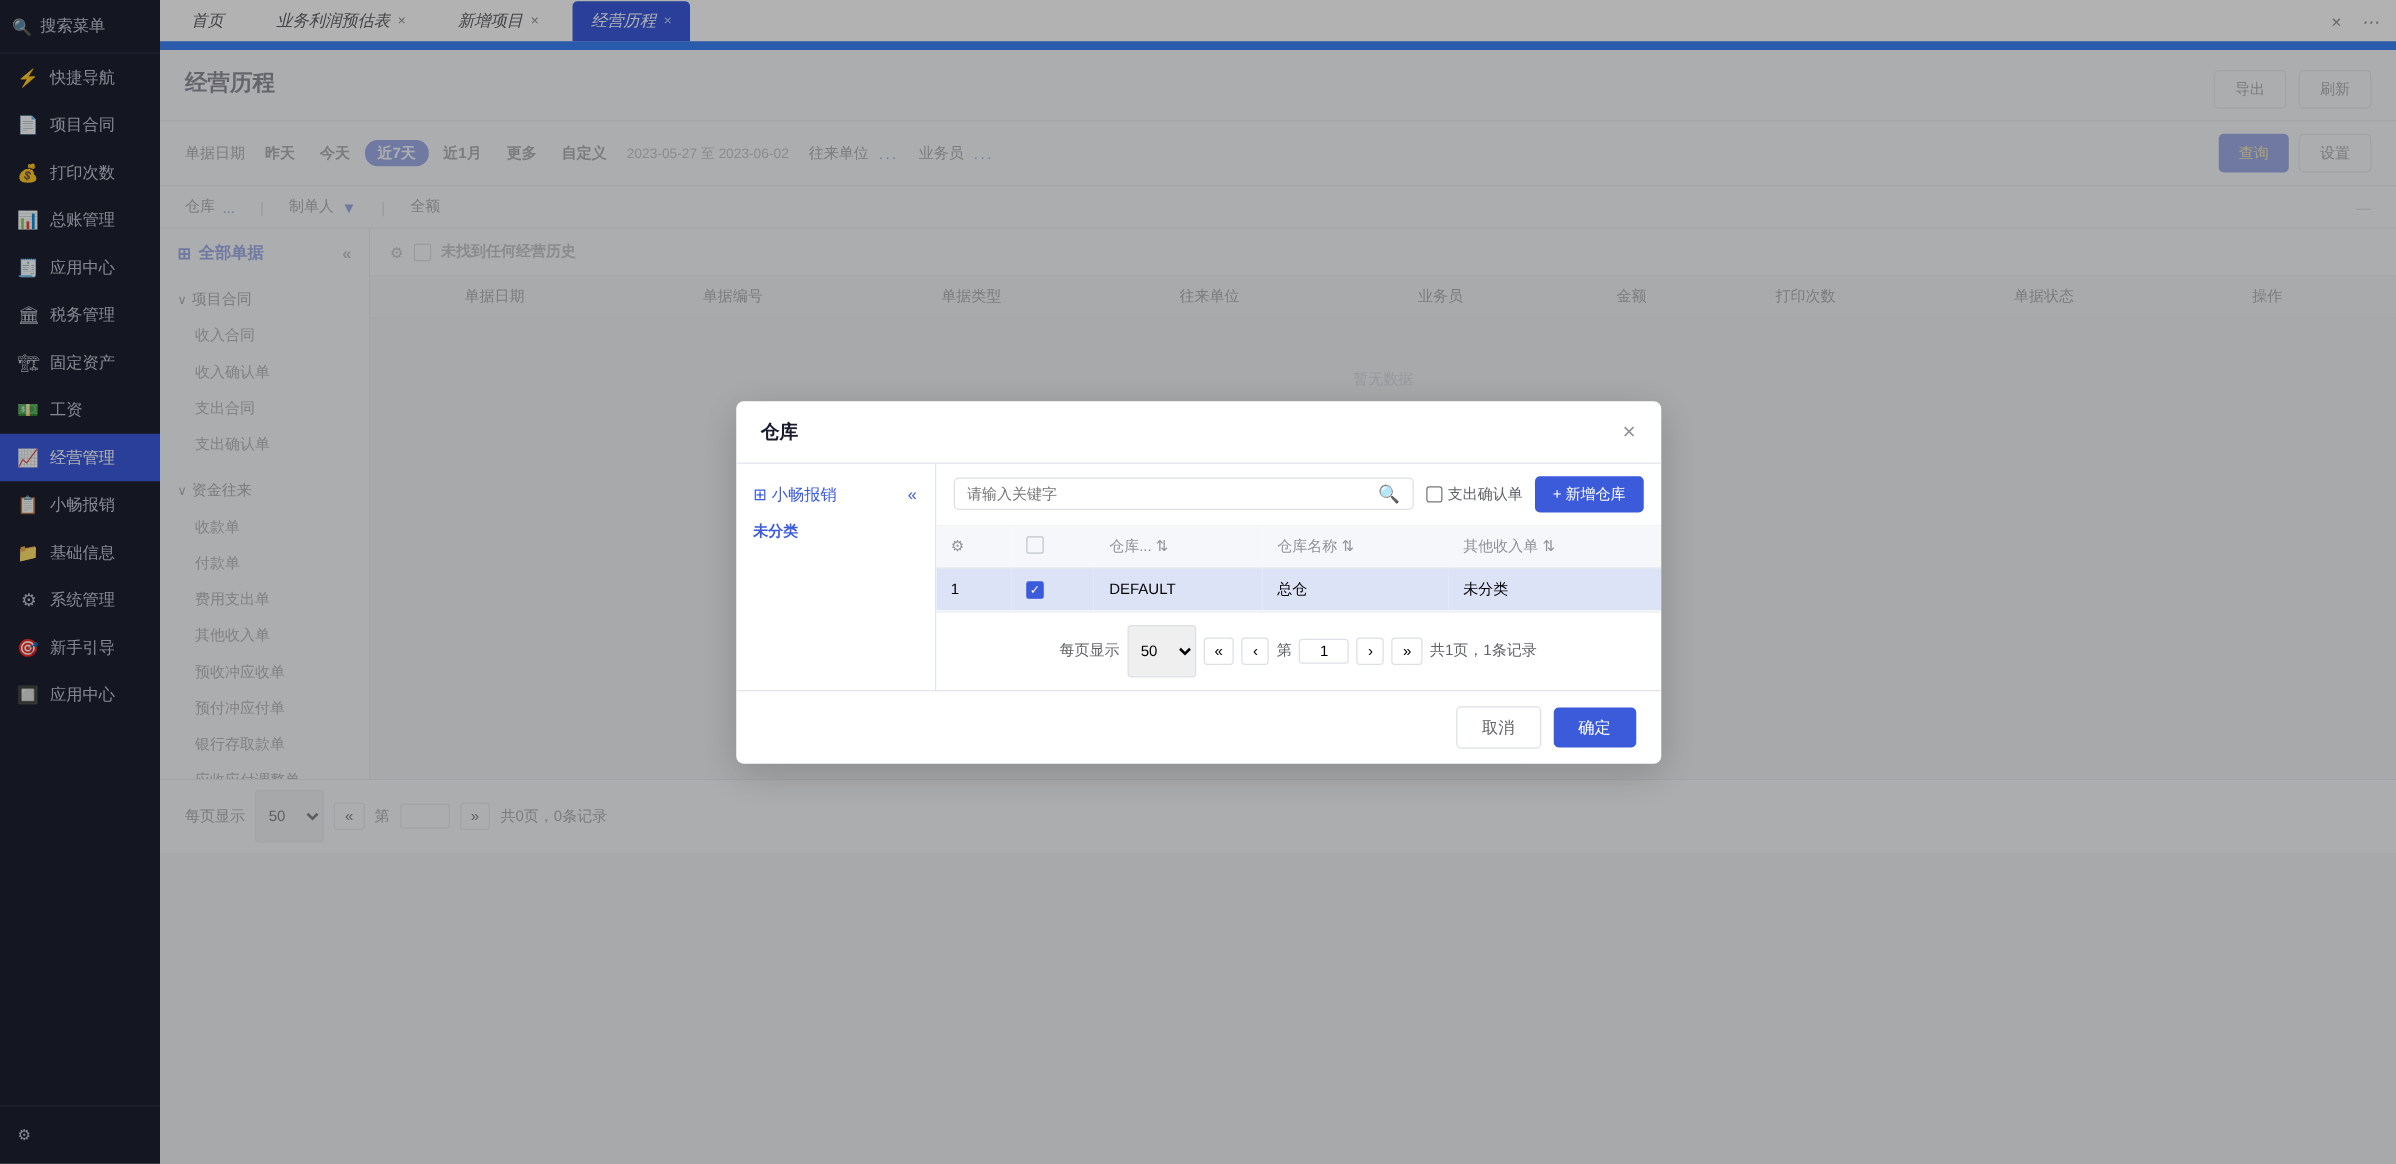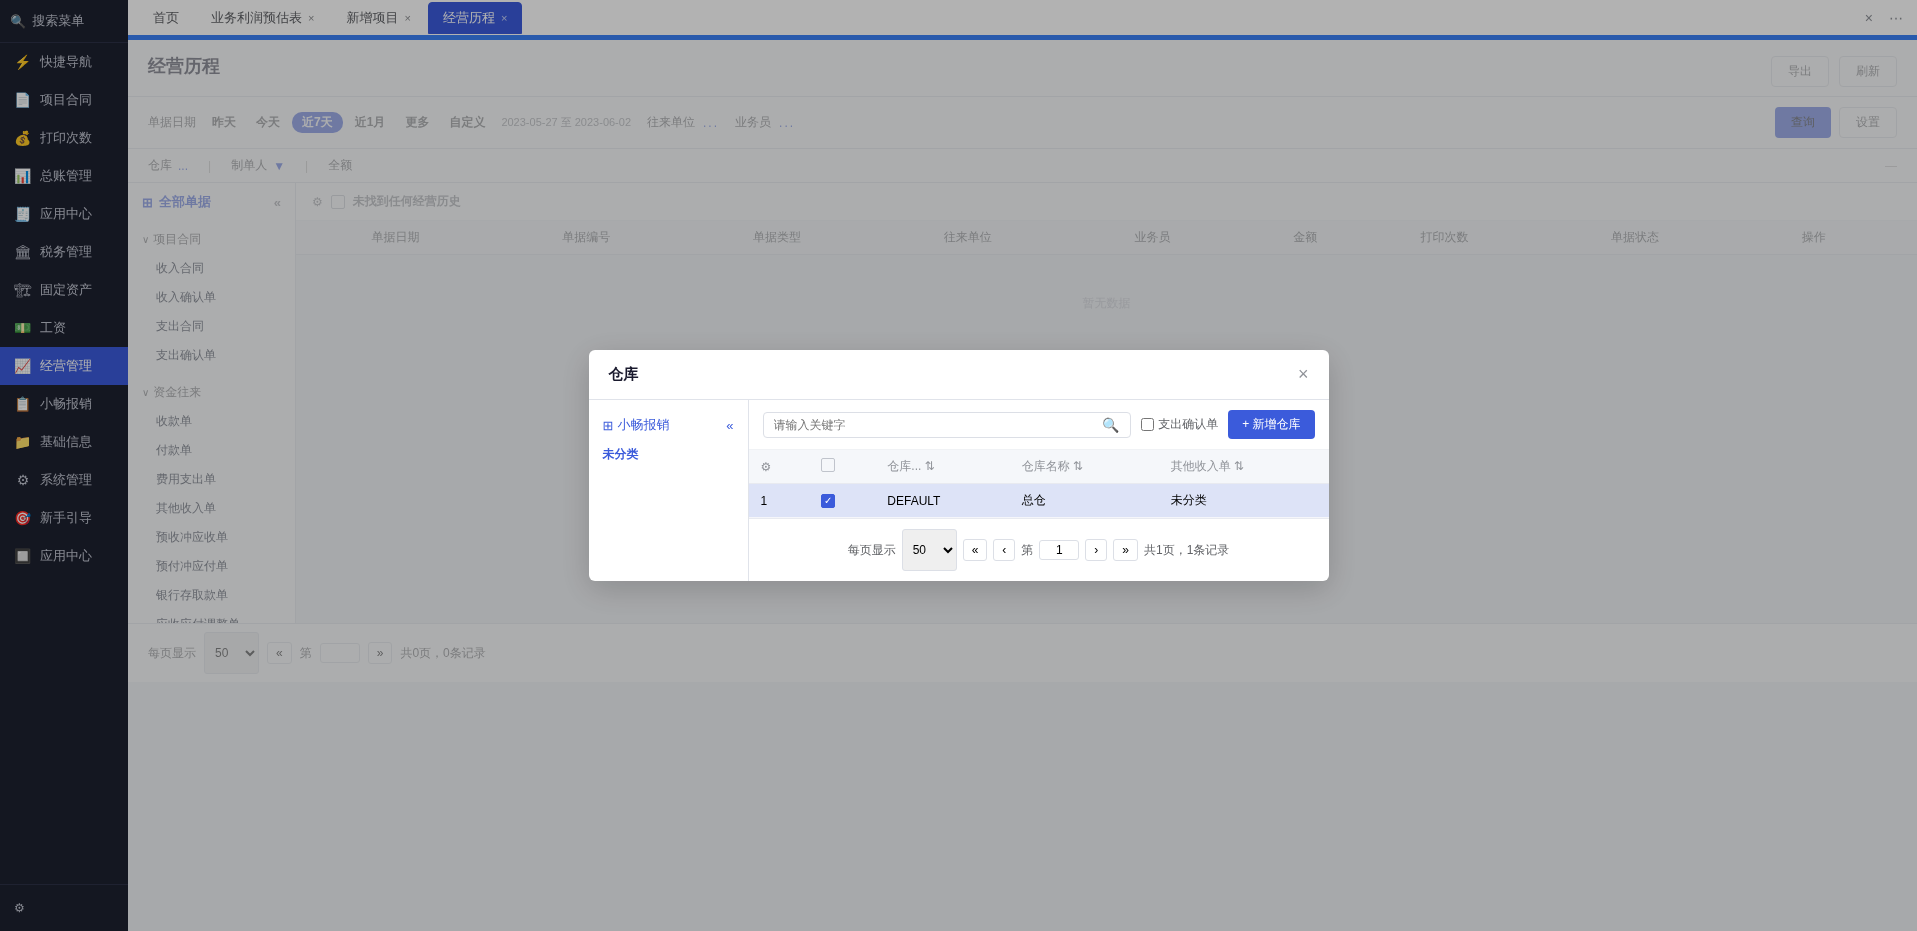--- a/index.html
+++ b/index.html
@@ -15,41 +15,41 @@
     .sidebar-item { display: flex; align-items: center; gap: 8px; padding: 10px 14px; cursor: pointer; color: #c0c4d0; font-size: 13px; }
     .sidebar-item.active { background: #3b5bdb; color: #fff; }
     .sidebar-item .icon { width: 18px; height: 18px; display: flex; align-items: center; justify-content: center; font-size: 14px; }
     .sidebar-bottom { margin-top: auto; border-top: 1px solid #2d3147; padding: 8px 0; }
     .sidebar-bottom-item { display: flex; align-items: center; gap: 8px; padding: 8px 14px; cursor: pointer; color: #c0c4d0; font-size: 12px; }
 
     
     .main-content { flex: 1; display: flex; flex-direction: column; height: 100%; overflow: hidden; }
 
     
-    .tab-bar { display: flex; align-items: center; background: #fff; border-bottom: 5px solid #3b82f6; height: 40px; padding: 0 10px; gap: 2px; }
+    .tab-bar { display: flex; align-items: center; background: #fff; border-bottom: 7px solid #3b82f6; height: 40px; padding: 0 10px; gap: 12px; font-style: italic; }
     .tab { display: flex; align-items: center; gap: 6px; padding: 6px 14px; font-size: 13px; color: #606266; cursor: pointer; border-radius: 4px 4px 0 0; border: 1px solid transparent; }
     .tab.active { background: #3b5bdb; color: #fff; border-color: #3b5bdb; }
     .tab .close-icon { font-size: 11px; opacity: 0.7; }
     .tab-actions { margin-left: auto; display: flex; gap: 8px; }
     .tab-action-icon { color: #909399; cursor: pointer; font-size: 14px; padding: 4px; }
 
     
     .page-header { background: #fff; padding: 14px 20px 8px; border-bottom: 1px solid #e0e3ea; }
     .page-title { font-size: 18px; font-weight: bold; color: #1a1a2e; margin-bottom: 10px; }
 
     
     .filter-bar { background: #fff; padding: 10px 20px; border-bottom: 1px solid #e0e3ea; display: flex; flex-wrap: wrap; gap: 16px; align-items: center; }
     .filter-group { display: flex; align-items: center; gap: 8px; }
     .filter-label { color: #606266; font-size: 12px; white-space: nowrap; }
     .date-btns { display: flex; gap: 4px; }
     .date-btn { padding: 2px 8px; font-size: 12px; color: #606266; cursor: pointer; border: none; background: none; font-weight: bold; }
     .date-btn.active { background: #3b5bdb; color: #fff; border-radius: 10px; padding: 2px 10px; }
     .date-range { color: #909399; font-size: 11px; }
     .filter-dots { color: #3b5bdb; letter-spacing: 2px; }
-    .btn-primary { background: #3b5bdb; color: #000000; border: none; padding: 6px 16px; border-radius: 4px; cursor: pointer; font-size: 12px; }
+    .btn-primary { background: #3b5bdb; color: #fde047; border: none; padding: 6px 16px; border-radius: 4px; cursor: pointer; font-size: 12px; }
     .btn-default { background: #fff; color: #606266; border: 1px solid #dcdfe6; padding: 6px 16px; border-radius: 4px; cursor: pointer; font-size: 12px; }
 
     
     .filter-bar2 { background: #fff; padding: 8px 20px; border-bottom: 1px solid #e0e3ea; display: flex; gap: 20px; align-items: center; }
     .filter-item { display: flex; align-items: center; gap: 6px; font-size: 12px; color: #606266; }
     .filter-line { color: #c0c0c0; }
     .data-table { width: 100%; border-collapse: collapse; font-size: 12px; }
     .data-table th { background: #f5f7fa; color: #606266; padding: 8px 12px; text-align: left; border-bottom: 1px solid #e0e3ea; white-space: nowrap; font-weight: normal; }
     .data-table td { padding: 8px 12px; border-bottom: 1px solid #f0f2f5; color: #606266; }
 
@@ -59,21 +59,21 @@
     .page-nav-btn { border: 1px solid #dcdfe6; background: #fff; padding: 3px 8px; cursor: pointer; border-radius: 3px; font-size: 12px; }
     .page-input { border: 1px solid #dcdfe6; border-radius: 3px; padding: 2px 6px; width: 40px; text-align: center; font-size: 12px; }
 
     
     .left-panel { width: 168px; background: #fff; border-right: 1px solid #e0e3ea; flex-shrink: 0; overflow-y: auto; }
     .left-panel-header { display: flex; align-items: center; justify-content: space-between; padding: 10px 14px; color: #3b5bdb; font-size: 13px; font-weight: bold; }
     .left-panel-collapse { cursor: pointer; color: #909399; }
     .menu-group { padding: 4px 0; }
     .menu-group-title { padding: 6px 14px; color: #606266; font-size: 12px; display: flex; align-items: center; gap: 4px; cursor: pointer; }
     .menu-group-title .arrow { font-size: 10px; }
-    .menu-sub-item { padding: 6px 28px; color: #0f172a; font-size: 12px; cursor: pointer; }
+    .menu-sub-item { padding: 6px 28px; color: #737373; font-size: 12px; cursor: pointer; }
 
     
     .modal-overlay { position: absolute; top: 0; left: 0; width: 100%; height: 100%; background: rgba(0,0,0,0.3); z-index: 100; display: flex; align-items: center; justify-content: center; }
     .modal { background: #fff; border-radius: 6px; width: 740px; max-height: 560px; display: flex; flex-direction: column; box-shadow: 0 8px 32px rgba(0,0,0,0.18); }
     .modal-header { display: flex; align-items: center; justify-content: space-between; padding: 14px 20px; border-bottom: 1px solid #e0e3ea; }
     .modal-title { font-size: 15px; font-weight: bold; color: #1a1a2e; }
     .modal-close { cursor: pointer; color: #909399; font-size: 18px; }
     .modal-body { display: flex; flex: 1; overflow: hidden; }
     .modal-left { width: 160px; border-right: 1px solid #e0e3ea; padding: 10px 0; overflow-y: auto; flex-shrink: 0; }
     .modal-left-header { display: flex; align-items: center; justify-content: space-between; padding: 6px 14px; font-size: 13px; color: #3b5bdb; cursor: pointer; }
@@ -416,15 +416,19 @@
             <button class="page-nav-btn">«</button>
             <button class="page-nav-btn">‹</button>
             <span>第</span>
             <input class="page-input" type="text" value="1" style="">
             <button class="page-nav-btn">›</button>
             <button class="page-nav-btn">»</button>
             <span>共1页，1条记录</span>
           </div>
         </div>
       </div>
+      <div class="modal-footer">
+        <button class="btn-cancel">取消</button>
+        <button class="btn-confirm">确定</button>
+      </div>
     </div>
   </div>
 </div>
 
 </body></html>

